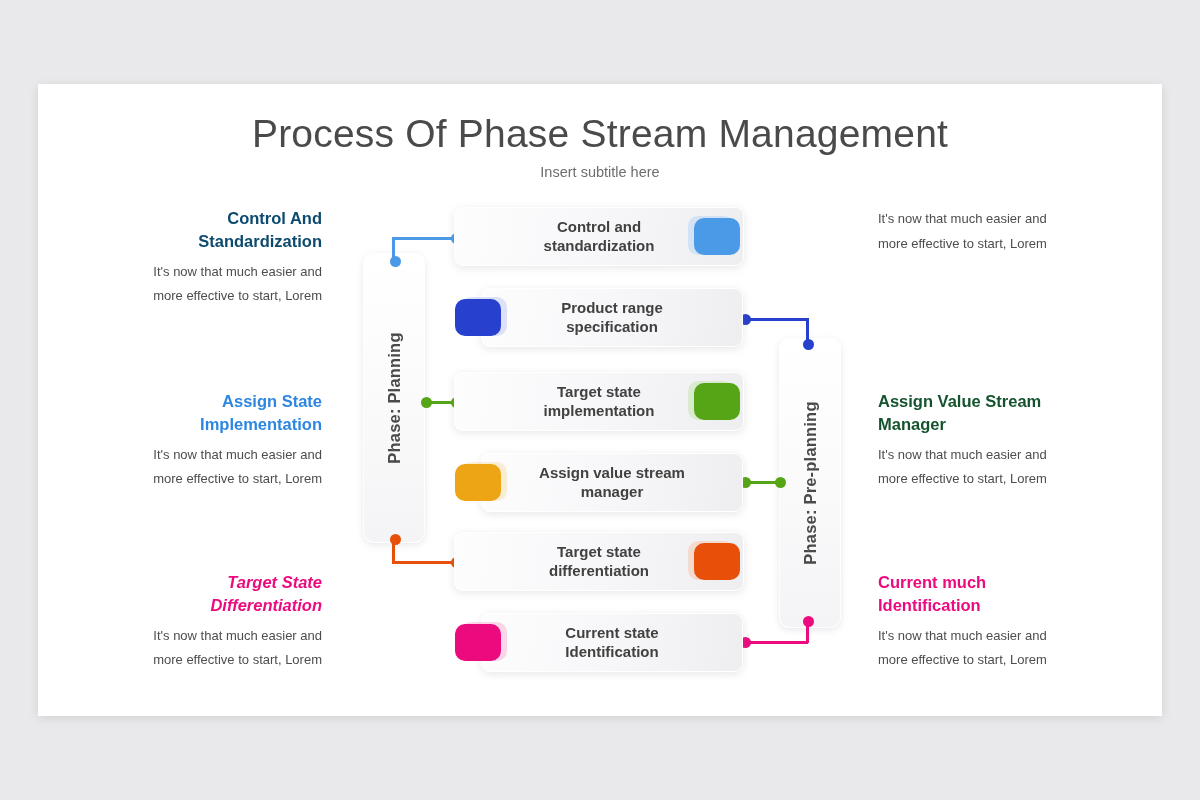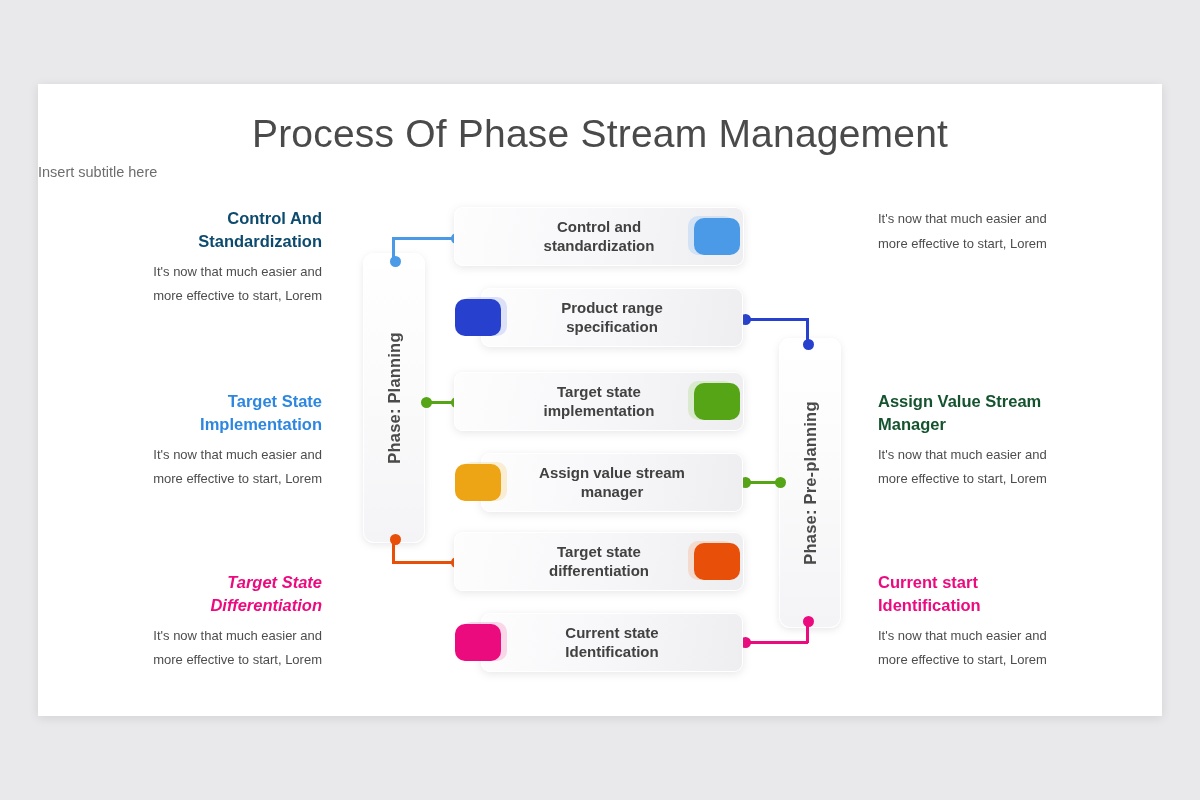--- a/index.html
+++ b/index.html
@@ -16,21 +16,21 @@
   }
   
   .title{
     position:absolute;left:0;top:28px;width:100%;
     text-align:center;
     font-size:39px;font-weight:400;color:#4a4a4a;
     letter-spacing:.2px;
   }
   .subtitle{
     position:absolute;left:0;top:80px;width:100%;
-    text-align:left;
+    text-align:center;
     font-size:14.5px;color:#6d6d6d;
   }
   
   .side{position:absolute;width:192px;}
   .side .head{
     font-size:16.5px;font-weight:bold;line-height:1.38;
     margin-bottom:7px;
   }
   .side .body{
     font-size:13px;color:#4d4d4d;line-height:1.92;
@@ -94,37 +94,37 @@
 <div id="slide">
 
   <div class="title">Process Of Phase Stream Management</div>
   <div class="subtitle">Insert subtitle here</div>
 
   <div class="side left s1">
     <div class="head" style="color: #0c4a6e;">Control And Standardization</div>
     <div class="body">It's now that much easier and more effective to start, Lorem</div>
   </div>
   <div class="side left s2">
-    <div class="head" style="color: rgb(45, 135, 224);">Target State Implementation</div>
+    <div class="head" style="color: rgb(45, 135, 224);">Assign State Implementation</div>
     <div class="body">It's now that much easier and more effective to start, Lorem</div>
   </div>
   <div class="side left s3">
     <div class="head" style="color: rgb(236, 10, 127); font-style: italic;">Target State Differentiation</div>
     <div class="body">It's now that much easier and more effective to start, Lorem</div>
   </div>
 
   <div class="side right s1">
     <div class="body">It's now that much easier and more effective to start, Lorem</div>
   </div>
   <div class="side right s2">
     <div class="head" style="color: #14532d;">Assign Value Stream Manager</div>
     <div class="body">It's now that much easier and more effective to start, Lorem</div>
   </div>
   <div class="side right s3">
-    <div class="head" style="color: rgb(236, 10, 127);">Current start Identification</div>
+    <div class="head" style="color: rgb(236, 10, 127);">Current much Identification</div>
     <div class="body">It's now that much easier and more effective to start, Lorem</div>
   </div>
 
   <div class="phase" id="phase-planning">
     <span>Phase: Planning</span>
   </div>
   <div class="phase" id="phase-preplanning">
     <span>Phase: Pre-planning</span>
   </div>
 

